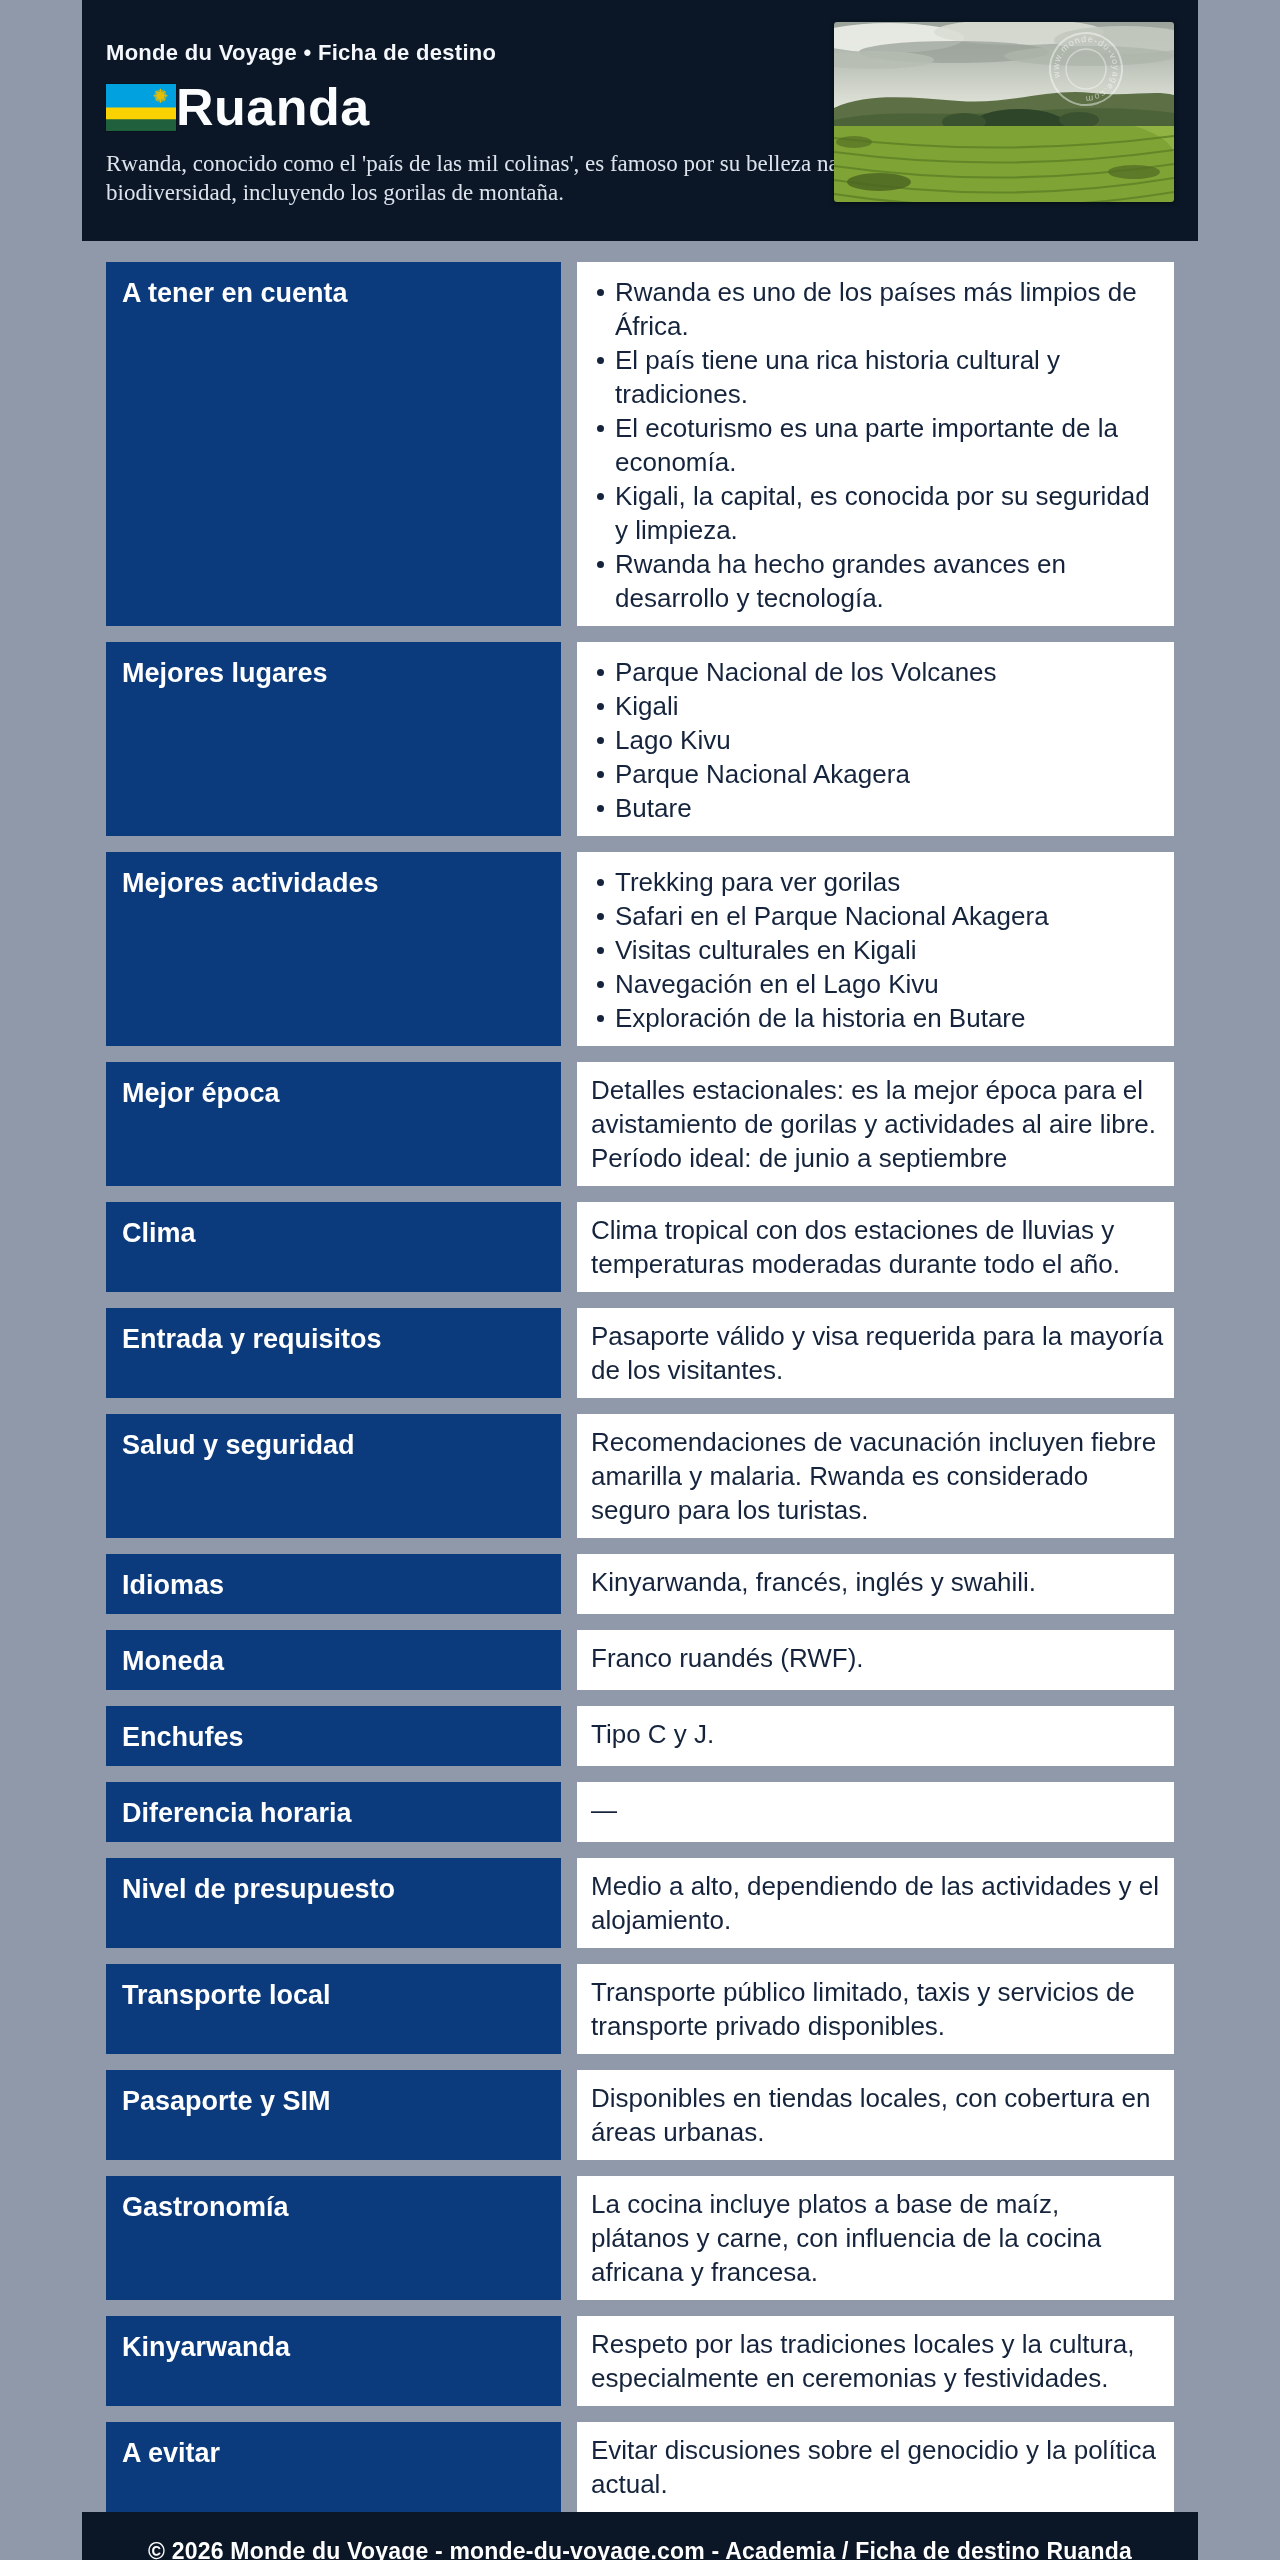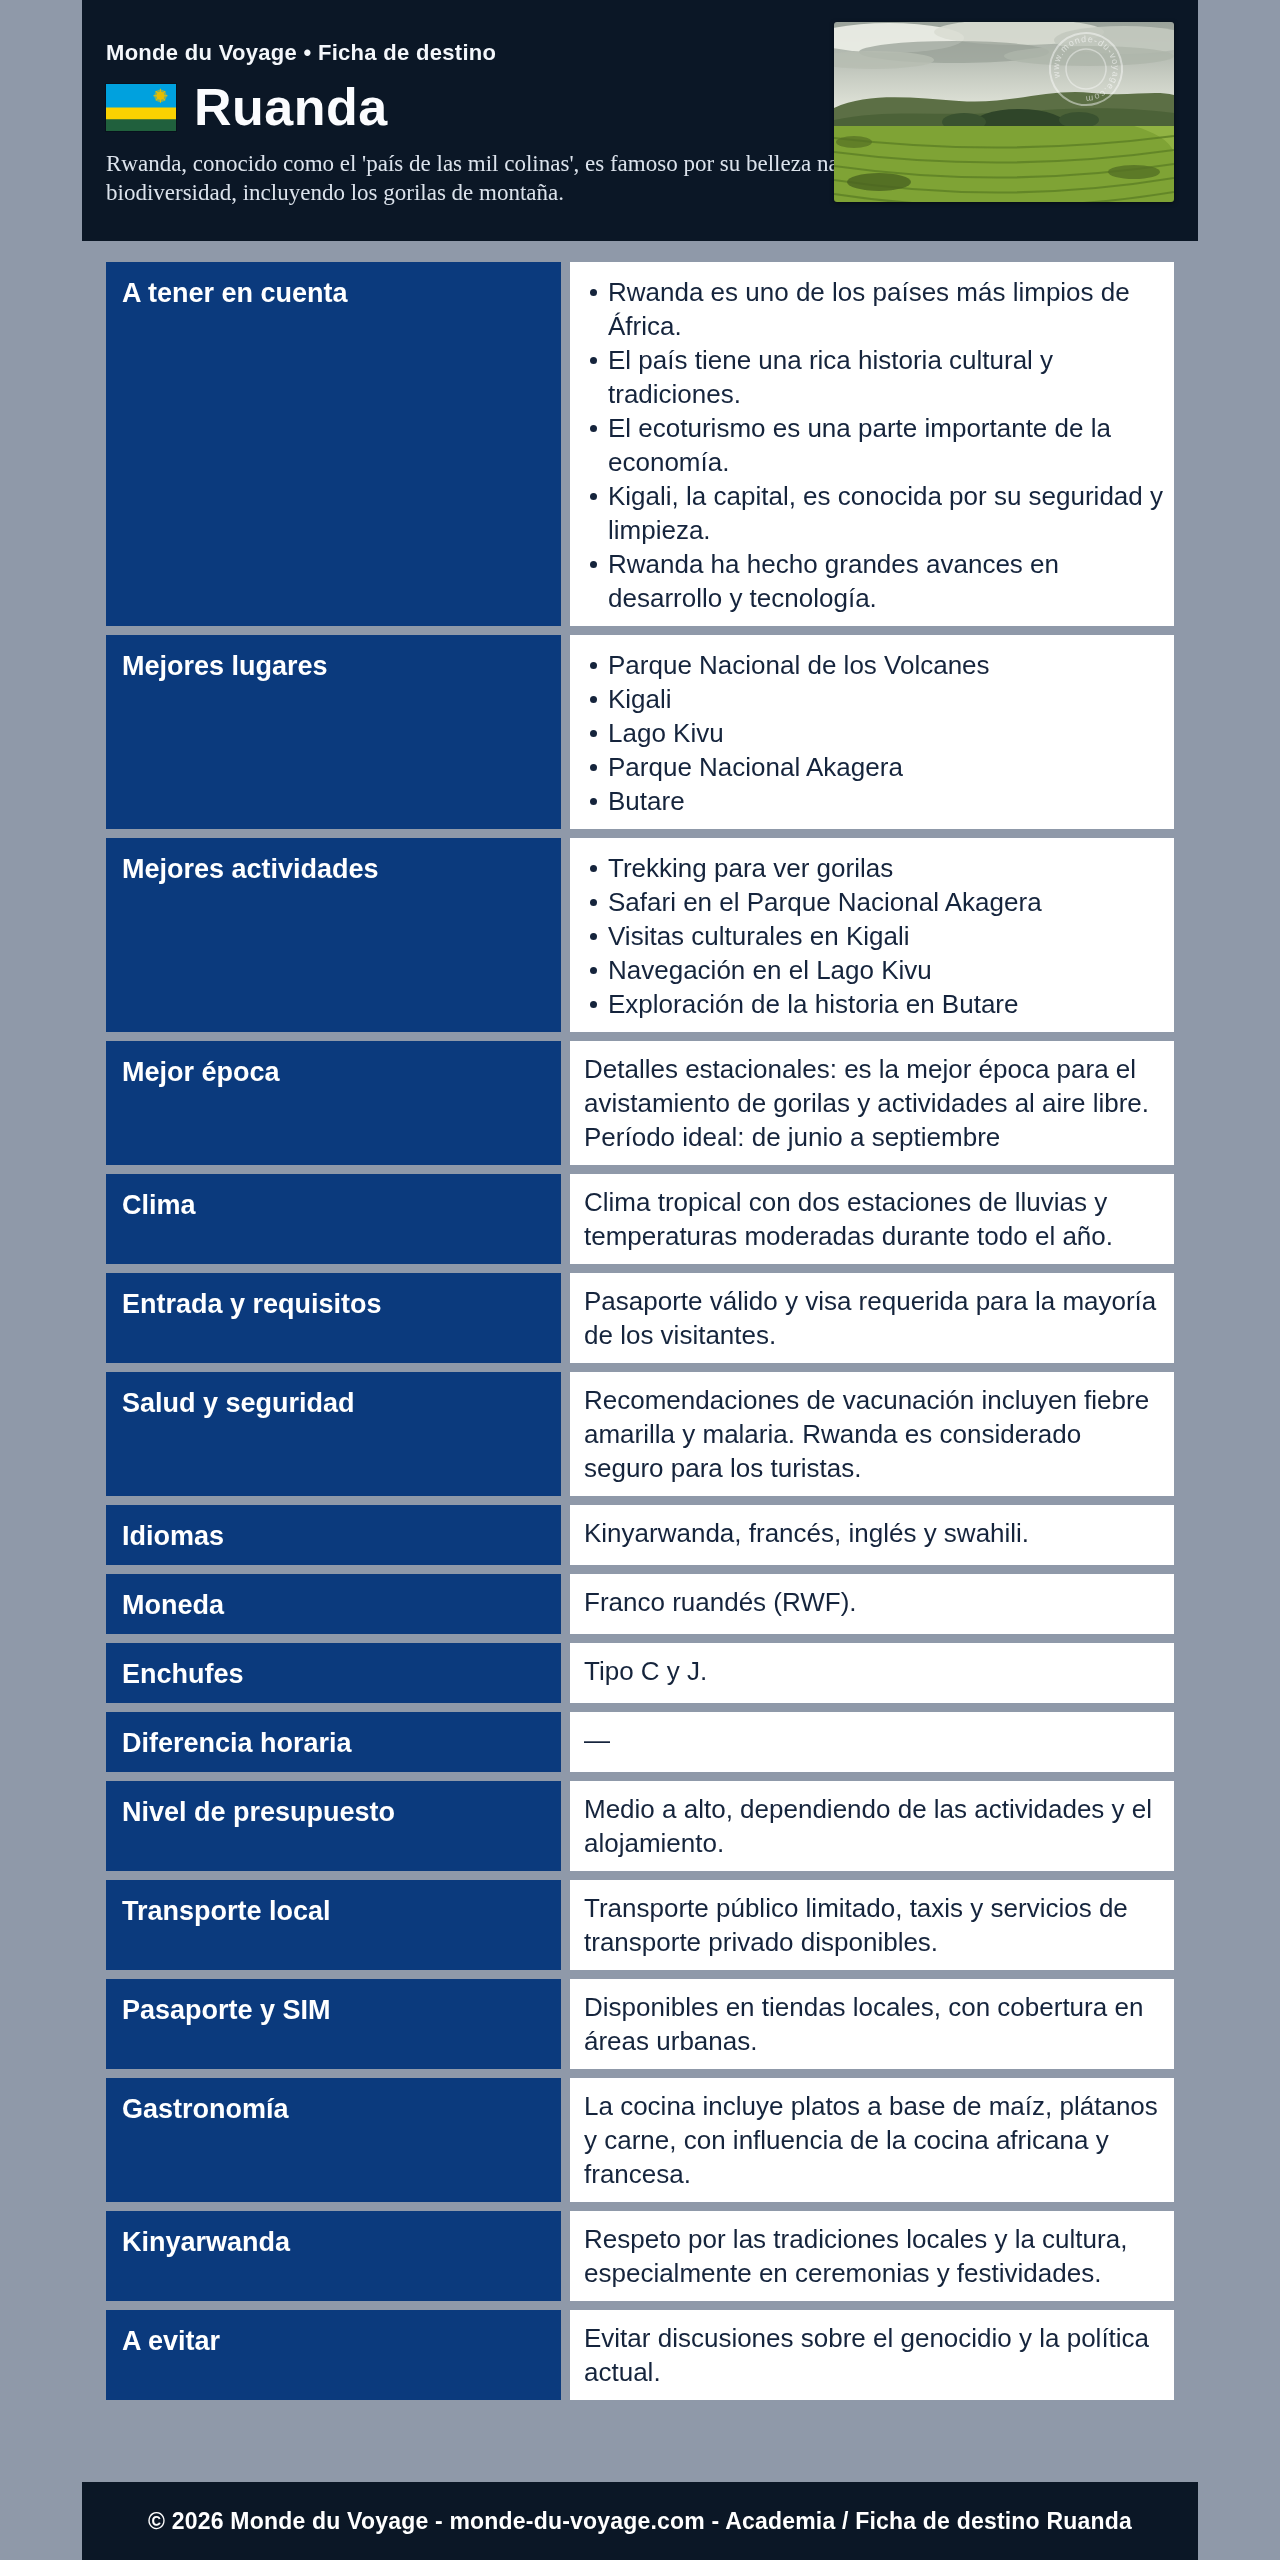--- a/index.html
+++ b/index.html
@@ -32,21 +32,20 @@
   }
   .crumb{
     font-size:22px;
     font-weight:bold;
     letter-spacing:.3px;
     color:#f4f7fb;
   }
   .title-row{
     display:flex;
     align-items:center;
-    gap:18px;
     margin-top:15px;
   }
   .flag{width:70px;height:47px;flex:0 0 auto;box-shadow:0 0 0 1px rgba(0,0,0,.25);}
   .flag svg{display:block;width:100%;height:100%;}
   h1{
     margin:0;
     font-size:52px;
     line-height:1;
     font-weight:bold;
     color:#fbfcfe;
@@ -70,21 +69,21 @@
     overflow:hidden;
     box-shadow:0 1px 4px rgba(0,0,0,.5);
   }
   .photo svg{display:block;width:100%;height:100%;}
 
   
   main{padding:21px 24px 0 24px;}
   .grid{
     display:grid;
     grid-template-columns:455px 1fr;
-    gap:9px;
+    gap:16px;
   }
   .cell-label{
     background:var(--label-bg);
     color:#ffffff;
     font-weight:bold;
     font-size:27px;
     line-height:33px;
     padding:15px 16px 12px 16px;
   }
   .cell-content{

